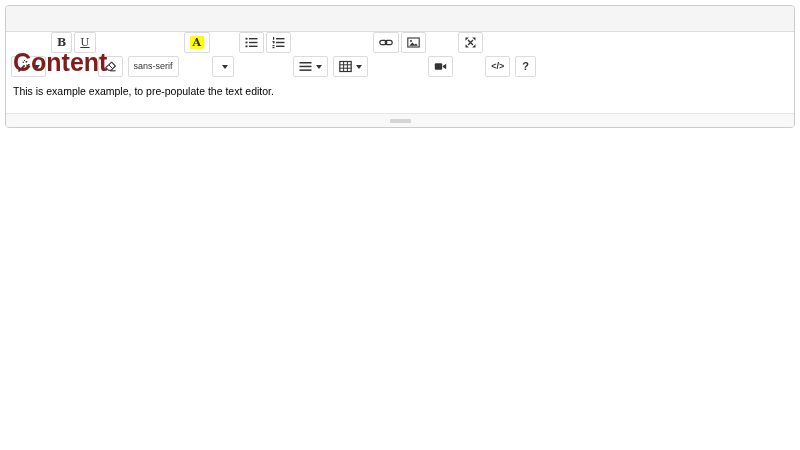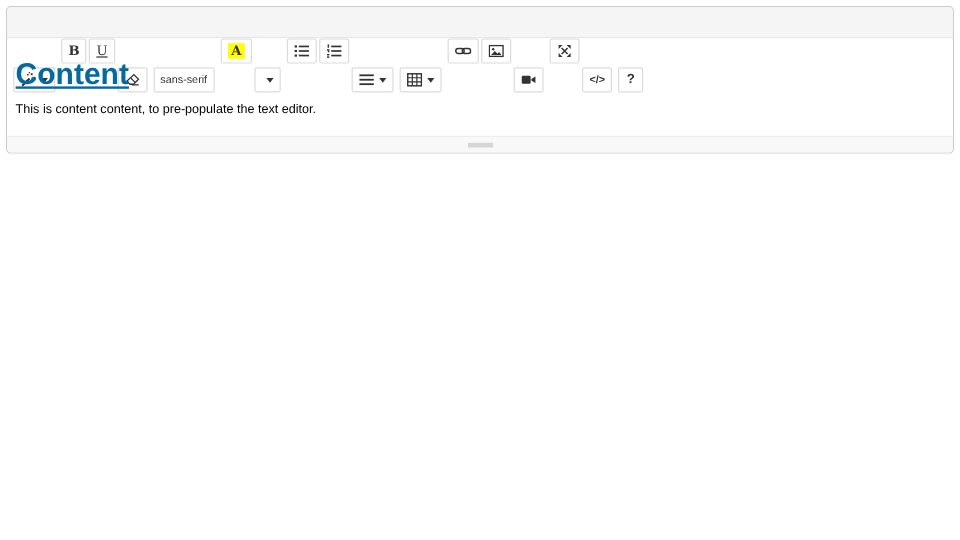--- a/index.html
+++ b/index.html
@@ -78,22 +78,21 @@
     padding: 8px 7px;
     overflow: hidden;
     background: #fff;
     color: #000;
   }
   .note-editable h1 {
     margin: 8px 0 6px 0;
     font-size: 25px;
     line-height: 1.18;
     font-weight: bold;
-    color: #0369a1;
-    text-decoration: underline;
+    color: #7f1d1d;
   }
   .note-editable p {
     margin: 5px 0 0 0;
     font-size: 10.5px;
     line-height: 1.45;
     color: #000;
   }
 
   
   .note-statusbar {
@@ -269,21 +268,21 @@
         </div>
         <div class="btn-group">
           <button class="note-btn">
             <span class="glyph glyph-help">?</span>
           </button>
         </div>
       </div>
 
     <div class="note-editable" id="editable">
       <h1>Content</h1>
-      <p>This is content content, to pre-populate the text editor.</p>
+      <p>This is example example, to pre-populate the text editor.</p>
     </div>
 
     <div class="note-statusbar">
       <div class="note-resizebar-grip"></div>
     </div>
 
   </div>
 </div>
 
 </body></html>

